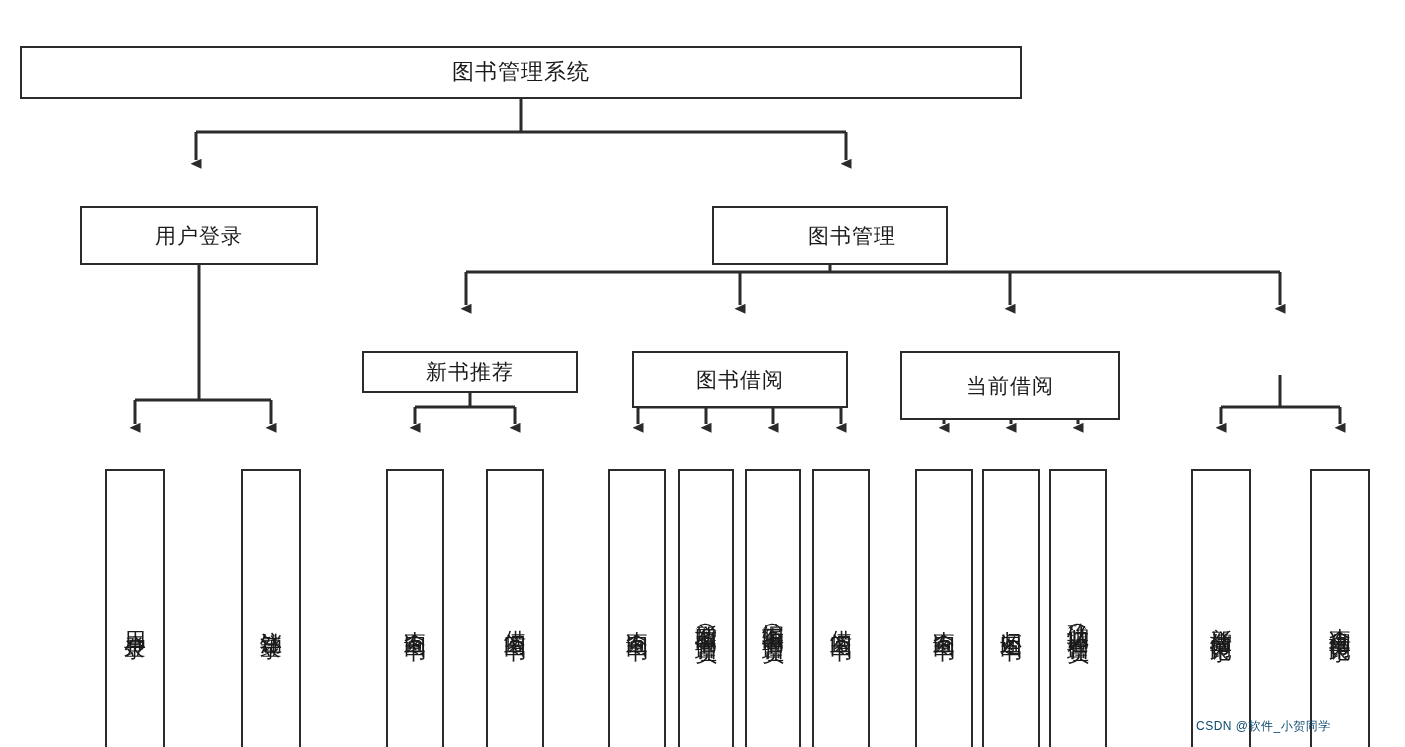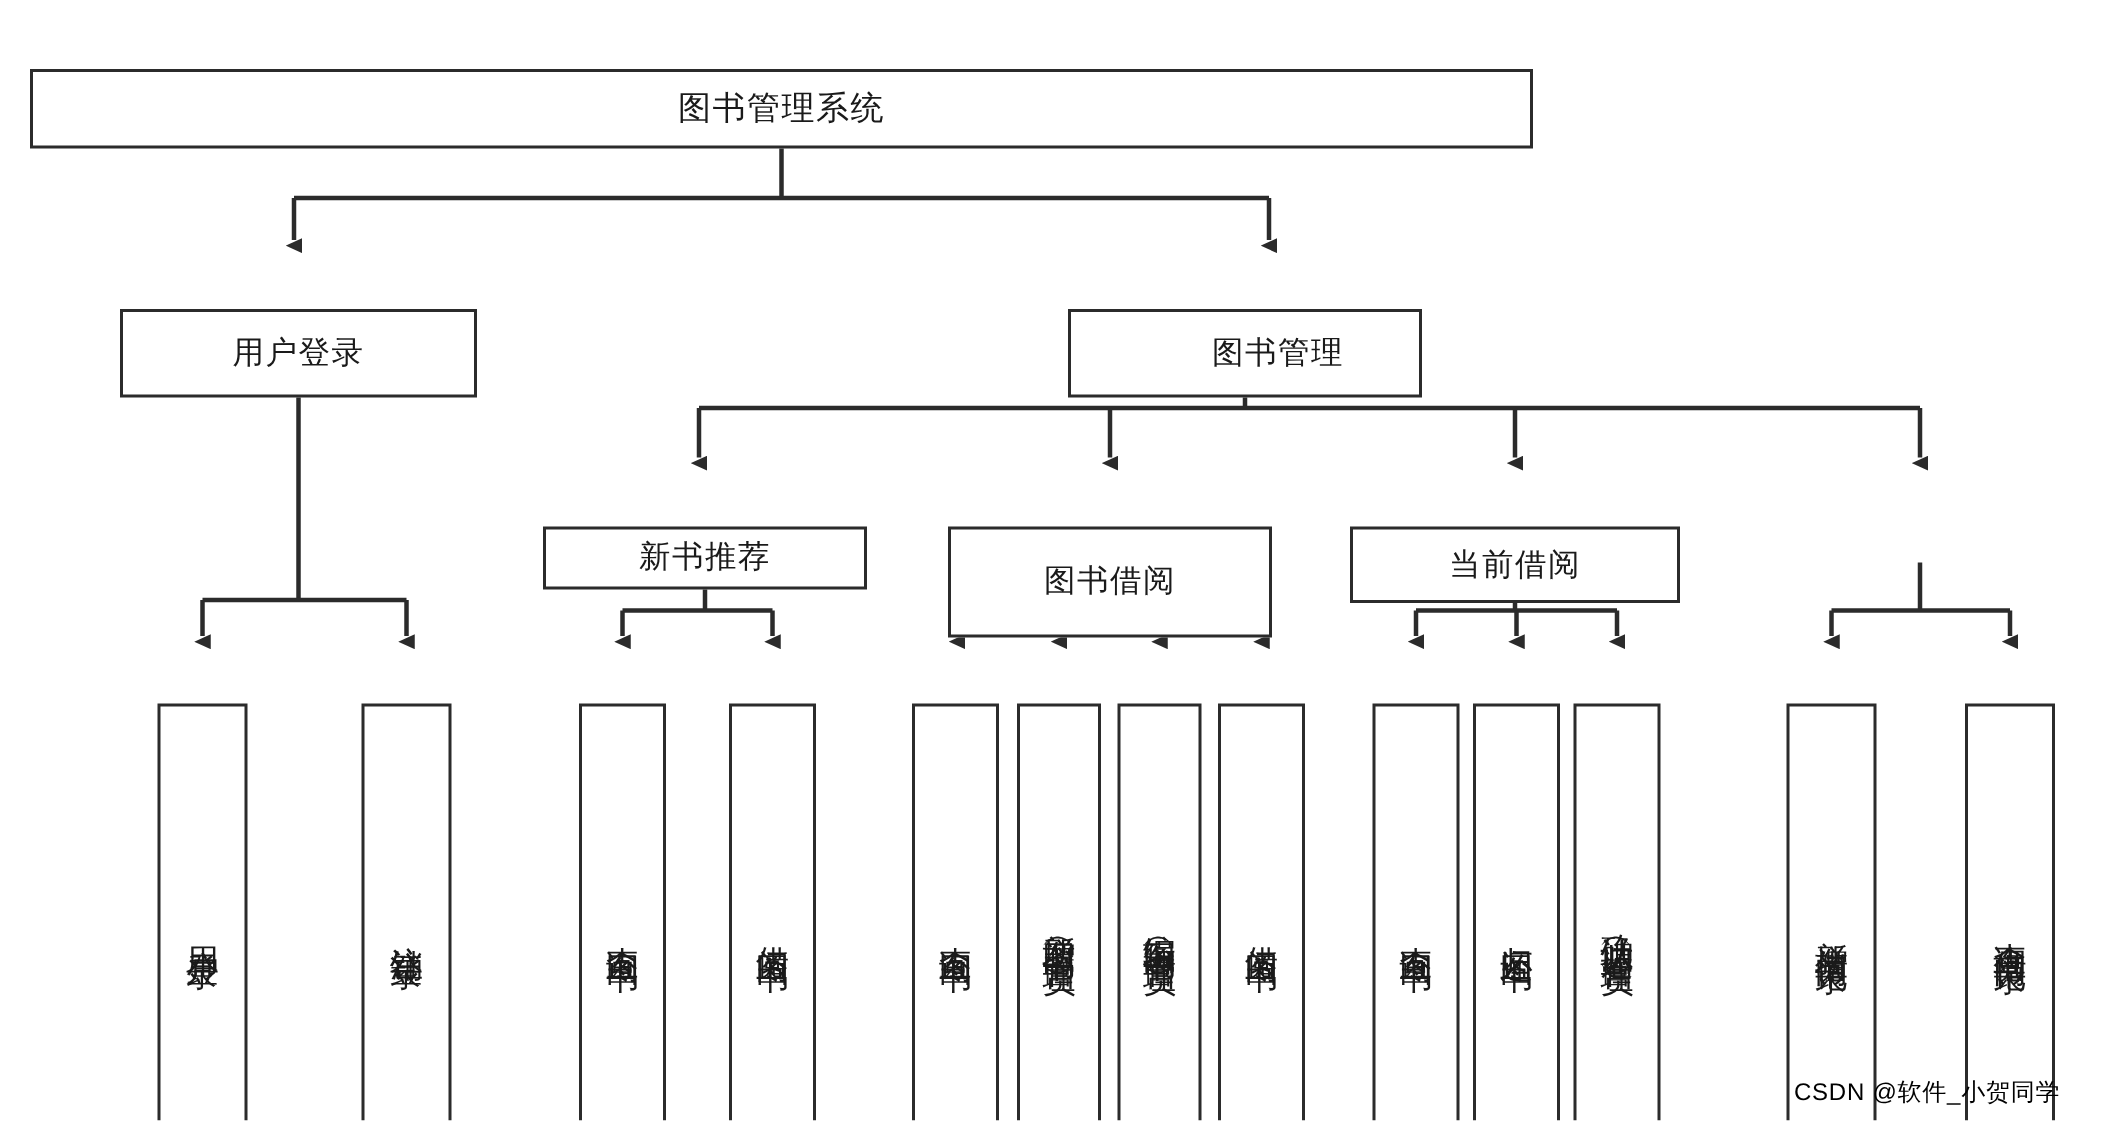--- a/index.html
+++ b/index.html
@@ -56,22 +56,22 @@
   .v-node .lbl {
     writing-mode: vertical-rl;
     text-orientation: upright;
     font-size: 22px;
     letter-spacing: 3px;
     line-height: 1.0;
     white-space: nowrap;
   }
   .watermark {
     position: absolute;
-    color: #000000;
-    font-size: 16px;
+    color: #0c4a6e;
+    font-size: 12px;
     white-space: nowrap;
     z-index: 3;
     letter-spacing: 0.5px;
   }
 </style>
 </head>
 <body>
 
 <div id="canvas">
 
@@ -134,25 +134,25 @@
   </div>
 
   <div class="node h-node" style="left:712px; top:173px; width:236px; height:59px;padding-left:44px;">
     <span class="lbl">图书管理</span>
   </div>
 
   <div class="node h-node" style="left:362px; top:318px; width:216px; height:42px;">
     <span class="lbl">新书推荐</span>
   </div>
 
-  <div class="node h-node" style="left:632px; top:318px; width:216px; height:74px;">
+  <div class="node h-node" style="left:632px; top:318px; width:216px; height:57px;">
     <span class="lbl">图书借阅</span>
   </div>
 
-  <div class="node h-node" style="left:900px; top:318px; width:220px; height:51px;">
+  <div class="node h-node" style="left:900px; top:318px; width:220px; height:69px;">
     <span class="lbl">当前借阅</span>
   </div>
 
 
   <div class="node v-node" style="left:105px; top:436px; width:60px; height:299px;">
     <span class="lbl">用户登录</span>
   </div>
 
   <div class="node v-node" style="left:241px; top:436px; width:60px; height:299px;">
     <span class="lbl">注销登录</span>

